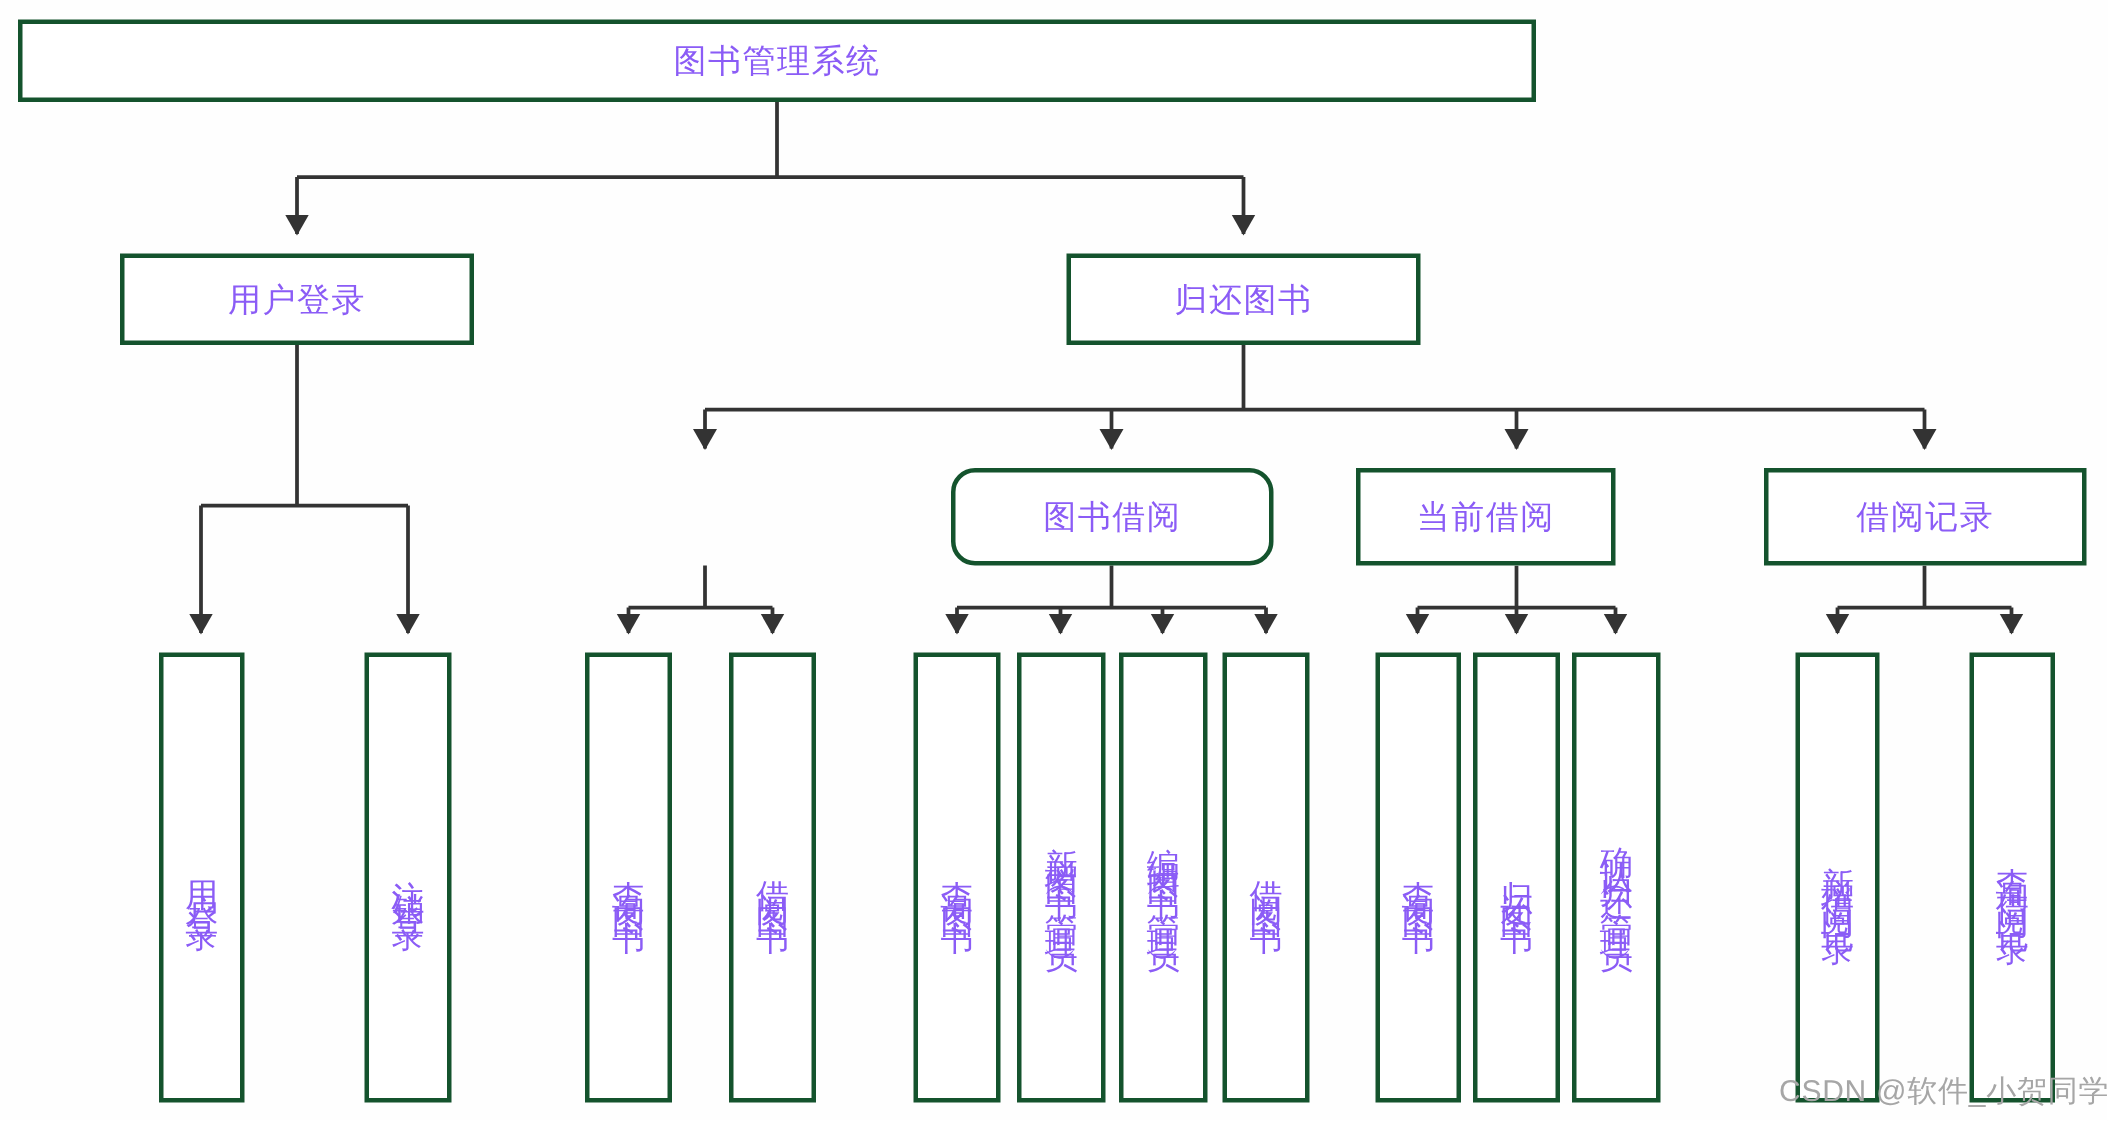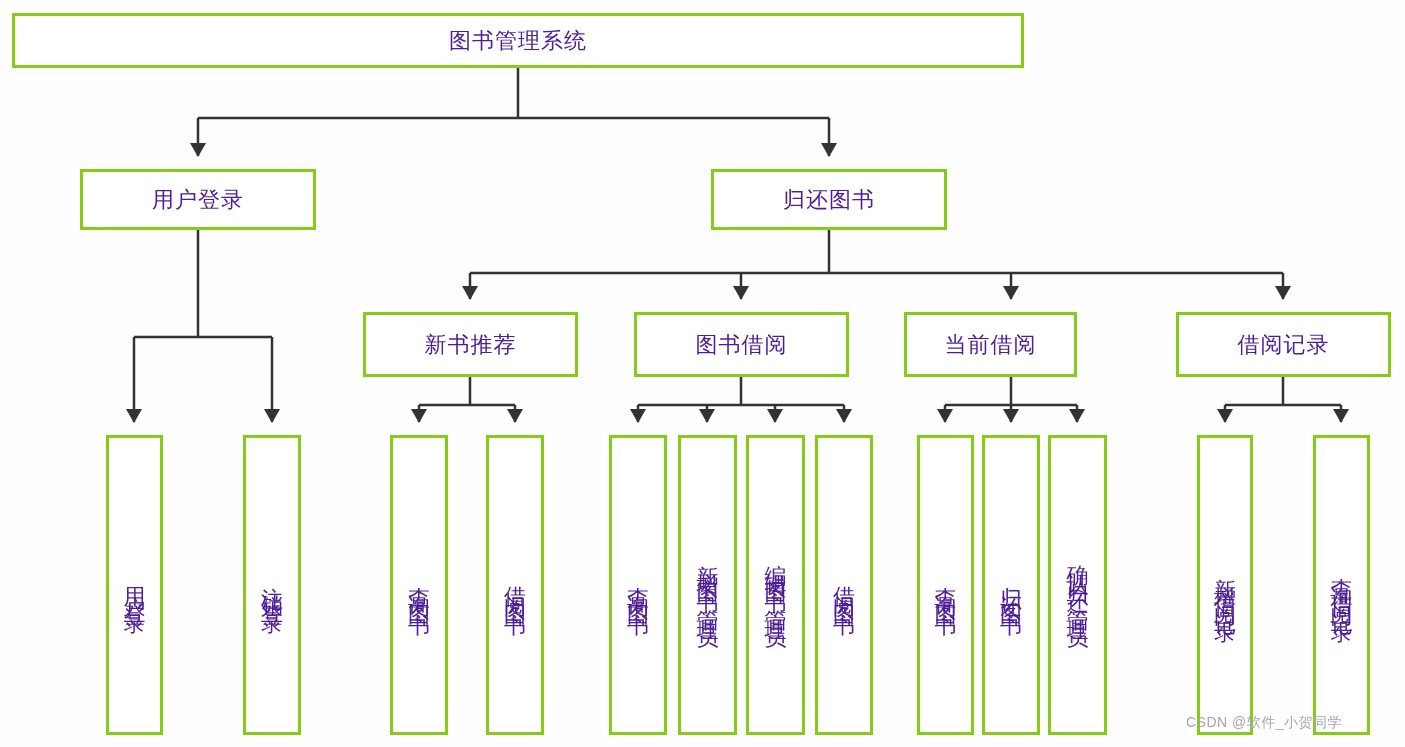--- a/index.html
+++ b/index.html
@@ -19,43 +19,43 @@
     position: absolute;
     left: 0;
     top: 0;
     width: 1405px;
     height: 747px;
     pointer-events: none;
   }
   .node {
     position: absolute;
     background: #ffffff;
-    border: 3px solid #84cc16;
+    border: 3px solid #14532d;
     box-sizing: border-box;
     display: flex;
     align-items: center;
     justify-content: center;
-    color: #4c1d95;
+    color: #8b5cf6;
     font-size: 22px;
     letter-spacing: 1px;
     z-index: 2;
   }
   .node.vbox {
     writing-mode: vertical-rl;
     text-orientation: mixed;
     letter-spacing: 9px;
     line-height: 1;
     padding-top: 4px;
   }
   .root-box    { left: 12px;  top: 13px;  width: 1012px; height: 55px; }
   .n-userlogin { left: 80px;  top: 169px; width: 236px;  height: 61px; }
   .n-bookmgmt  { left: 711px; top: 169px; width: 236px;  height: 61px; }
 
   .n-l3-0 { left: 363px;  top: 312px; width: 215px; height: 65px; }
-  .n-l3-1 { left: 634px;  top: 312px; width: 215px; height: 65px; }
+  .n-l3-1 { left: 634px;  top: 312px; width: 215px; height: 65px; border-radius: 16px; }
   .n-l3-2 { left: 904px;  top: 312px; width: 173px; height: 65px; }
   .n-l3-3 { left: 1176px; top: 312px; width: 215px; height: 65px; }
 
   .vb { top: 435px; height: 300px; }
   .v-0  { left: 106px;  width: 57px; }
   .v-1  { left: 243px;  width: 58px; }
   .v-2  { left: 390px;  width: 58px; }
   .v-3  { left: 486px;  width: 58px; }
   .v-4  { left: 609px;  width: 58px; }
   .v-5  { left: 678px;  width: 59px; }
@@ -64,21 +64,21 @@
   .v-8  { left: 917px;  width: 57px; }
   .v-9  { left: 982px;  width: 58px; }
   .v-10 { left: 1048px; width: 59px; }
   .v-11 { left: 1197px; width: 56px; }
   .v-12 { left: 1313px; width: 57px; }
 
   .watermark {
     position: absolute;
     left: 1186px;
     top: 714px;
-    font-size: 14px;
+    font-size: 20px;
     color: #a6a6a6;
     letter-spacing: 0.5px;
     white-space: nowrap;
     z-index: 3;
   }
 </style>
 </head>
 <body>
 
 <div class="canvas">
@@ -131,21 +131,20 @@
       <line x1="1225" y1="405" x2="1225" y2="422" marker-end="url(#arrow)"></line>
       <line x1="1341" y1="405" x2="1341" y2="422" marker-end="url(#arrow)"></line>
     </g>
   </svg>
 
   <div class="node root-box">图书管理系统</div>
 
   <div class="node n-userlogin">用户登录</div>
   <div class="node n-bookmgmt">归还图书</div>
 
-  <div class="node n-l3-0">新书推荐</div>
   <div class="node n-l3-1">图书借阅</div>
   <div class="node n-l3-2">当前借阅</div>
   <div class="node n-l3-3">借阅记录</div>
 
   <div class="node vbox vb v-0">用户登录</div>
   <div class="node vbox vb v-1">注销登录</div>
 
   <div class="node vbox vb v-2">查询图书</div>
   <div class="node vbox vb v-3">借阅图书</div>
 

